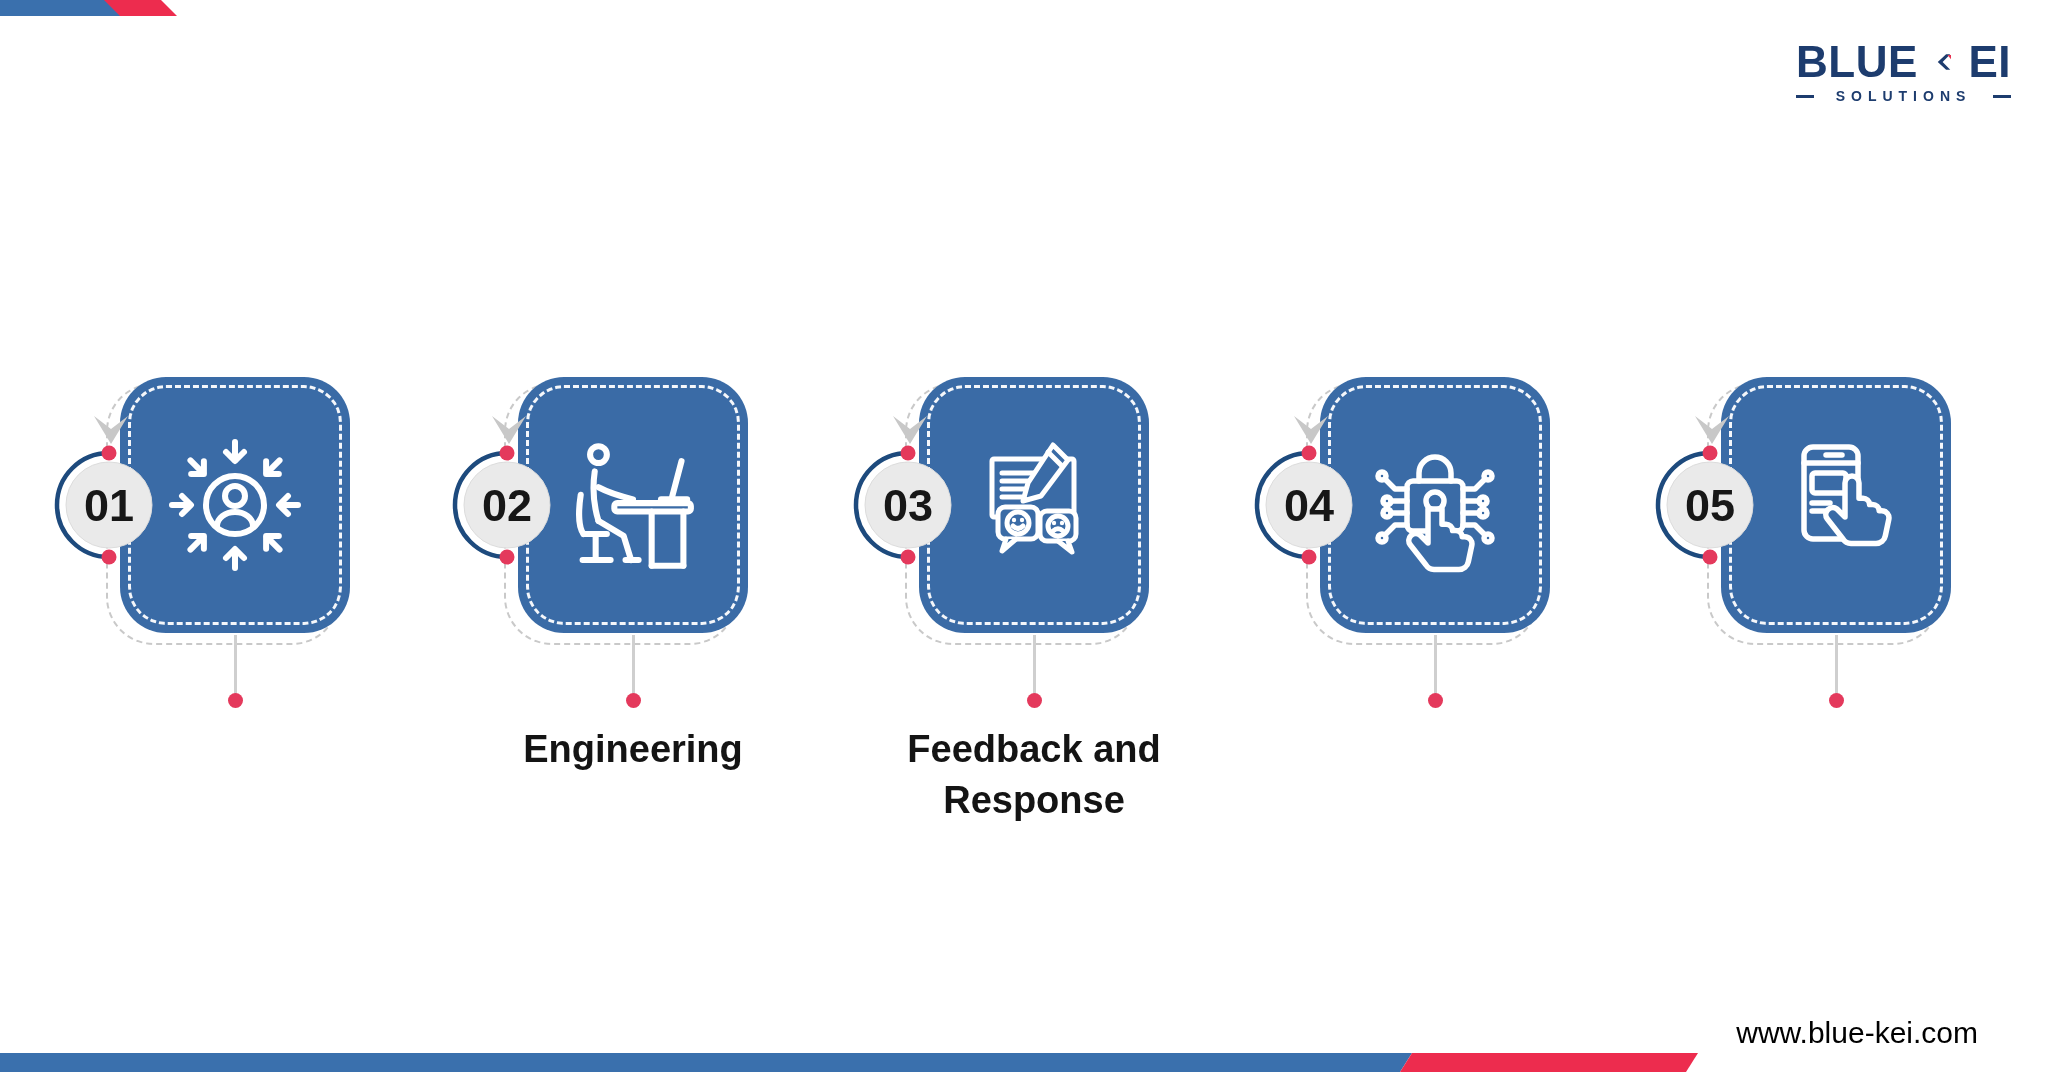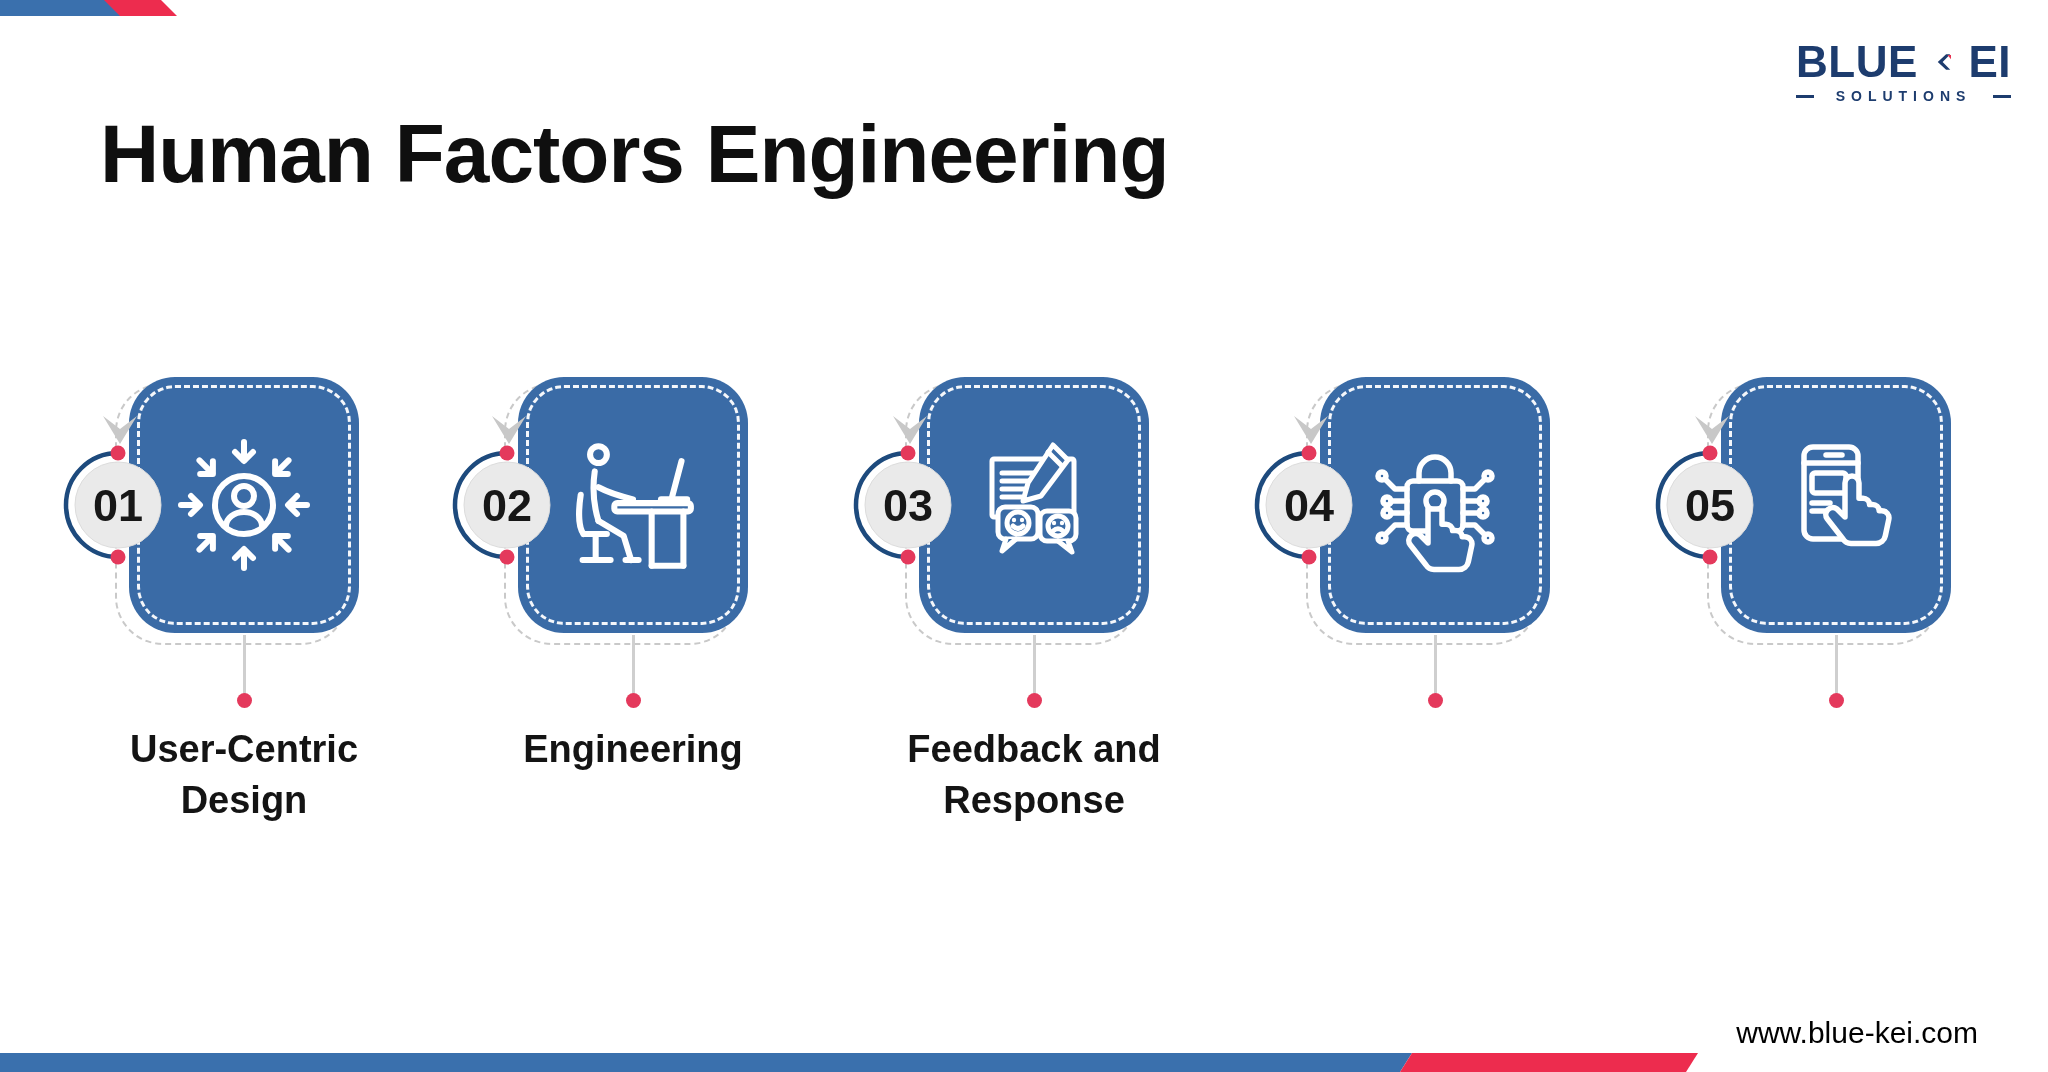--- a/index.html
+++ b/index.html
@@ -16,21 +16,21 @@
   .logo-row{display:flex;align-items:center;justify-content:center;gap:16px;}
   .logo-word{font-size:44px;font-weight:700;color:#1d3c6e;letter-spacing:.5px;line-height:1;}
   .logo-k{width:44px;height:42px;margin:0 1px;}
   .logo-tagline{display:flex;align-items:center;justify-content:center;gap:22px;margin-top:4px;}
   .logo-dash{width:24px;height:3px;background:#1d3c6e;}
   .logo-tagline-text{font-size:14px;font-weight:700;color:#1d3c6e;letter-spacing:6px;}
 
   
   #steps{position:absolute;left:32px;top:360px;width:2010px;height:500px;}
   .col{position:absolute;top:0;width:400px;height:500px;}
-  .c0{left:12px}.c1{left:401px}.c2{left:802px}.c3{left:1203px}.c4{left:1604px}
+  .c0{left:3px}.c1{left:401px}.c2{left:802px}.c3{left:1203px}.c4{left:1604px}
 
   .ghost{position:absolute;left:71px;top:23px;width:230px;height:258px;
          border:2.5px dashed #c9c9c9;border-radius:48px;z-index:0;}
   .card{position:absolute;left:85px;top:17px;width:230px;height:256px;
         background:#3a6ba6;border-radius:46px;z-index:1;}
   .card::after{content:"";position:absolute;inset:8px;border:3px dashed rgba(255,255,255,.95);
         border-radius:38px;pointer-events:none;}
   .card svg{position:absolute;left:45px;top:58px;width:140px;height:140px;}
 
   .badge{position:absolute;left:4px;top:40px;width:140px;height:185px;z-index:2;}
@@ -54,21 +54,20 @@
 </head>
 <body>
 
 <div class="canvas">
 
   <svg class="topbar" width="200" height="16">
     <polygon points="0,0 108,0 124,16 0,16" fill="#3a70ad"></polygon>
     <polygon points="104,0 161,0 177,16 120,16" fill="#ed2c4e"></polygon>
   </svg>
 
-  <h1 class="page-title">Human Factors Engineering</h1>
 
   <div class="logo">
     <div class="logo-row">
       <span class="logo-word">BLUE</span>
       <svg class="logo-k" viewBox="0 0 48 44">
         <polygon points="44,0 32,0 8,22 32,44 44,44 22,22" fill="#1d3c6e"></polygon>
         <polygon points="36,2 48,2 48,16" fill="#e8304f"></polygon>
       </svg>
       <span class="logo-word">EI</span>
     </div>
@@ -109,21 +108,20 @@
       <svg class="badge" viewBox="0 0 140 185">
         <polygon points="55,16 72,29 89,16 72,44" fill="#c8c8c8"></polygon>
         <path d="M70,53 A52,52 0 0 0 70,157" stroke="#1d4a7d" stroke-width="4.5" fill="none"></path>
         <circle cx="70" cy="105" r="43" fill="#eaeaea" stroke="#dcdcdc" stroke-width="1"></circle>
         <circle cx="70" cy="53" r="7.5" fill="#e4395c"></circle>
         <circle cx="70" cy="157" r="7.5" fill="#e4395c"></circle>
         <text x="70" y="121" text-anchor="middle">01</text>
       </svg>
       <div class="connector"></div>
       <div class="dot"></div>
-      <div class="label">User-Centric Design</div>
     </div>
 
     <div class="col c1">
       <div class="ghost"></div>
       <div class="card">
         <svg viewBox="0 0 140 150">
           <g class="ic" stroke-width="6.5">
             <circle cx="33" cy="21" r="9"></circle>
             <path d="M29,39 C26,60 28,76 33,92"></path>
             <path d="M33,56 C46,63 58,66 70,69"></path>

